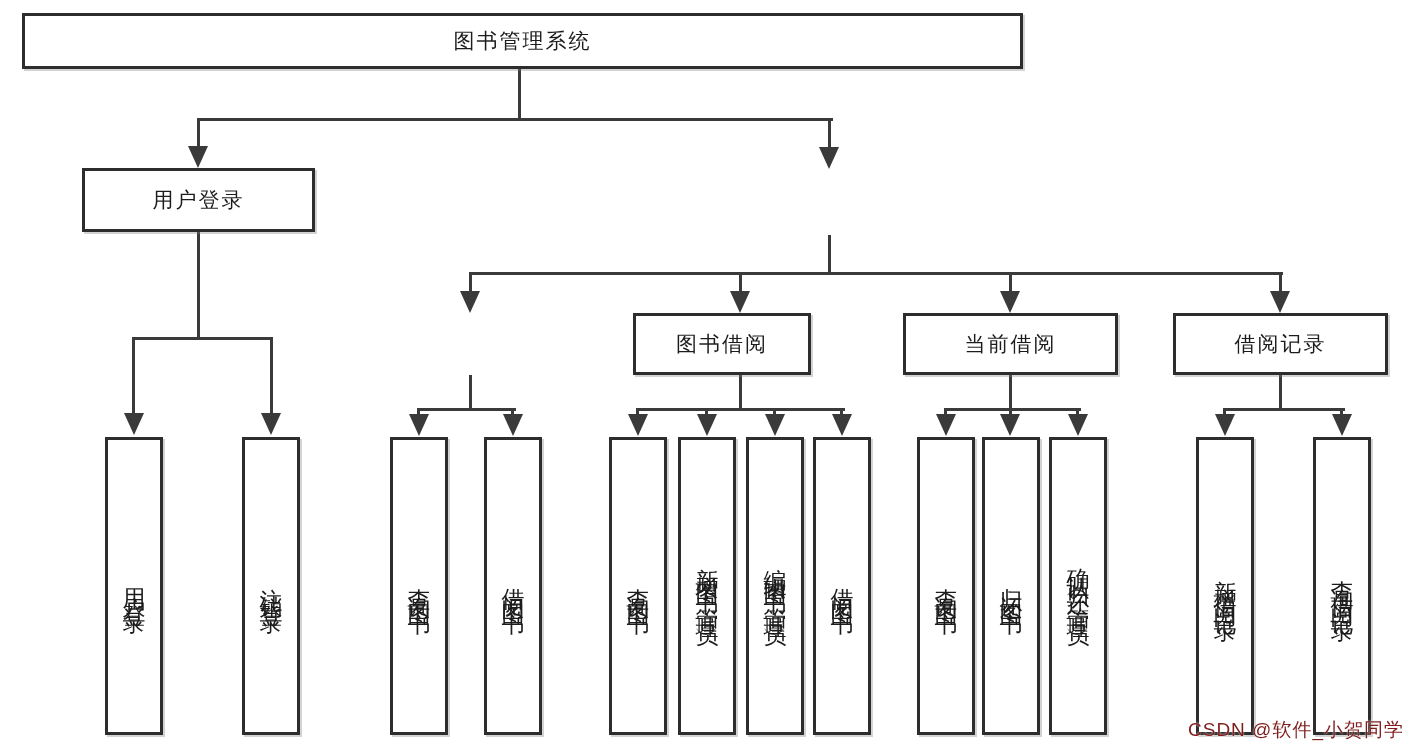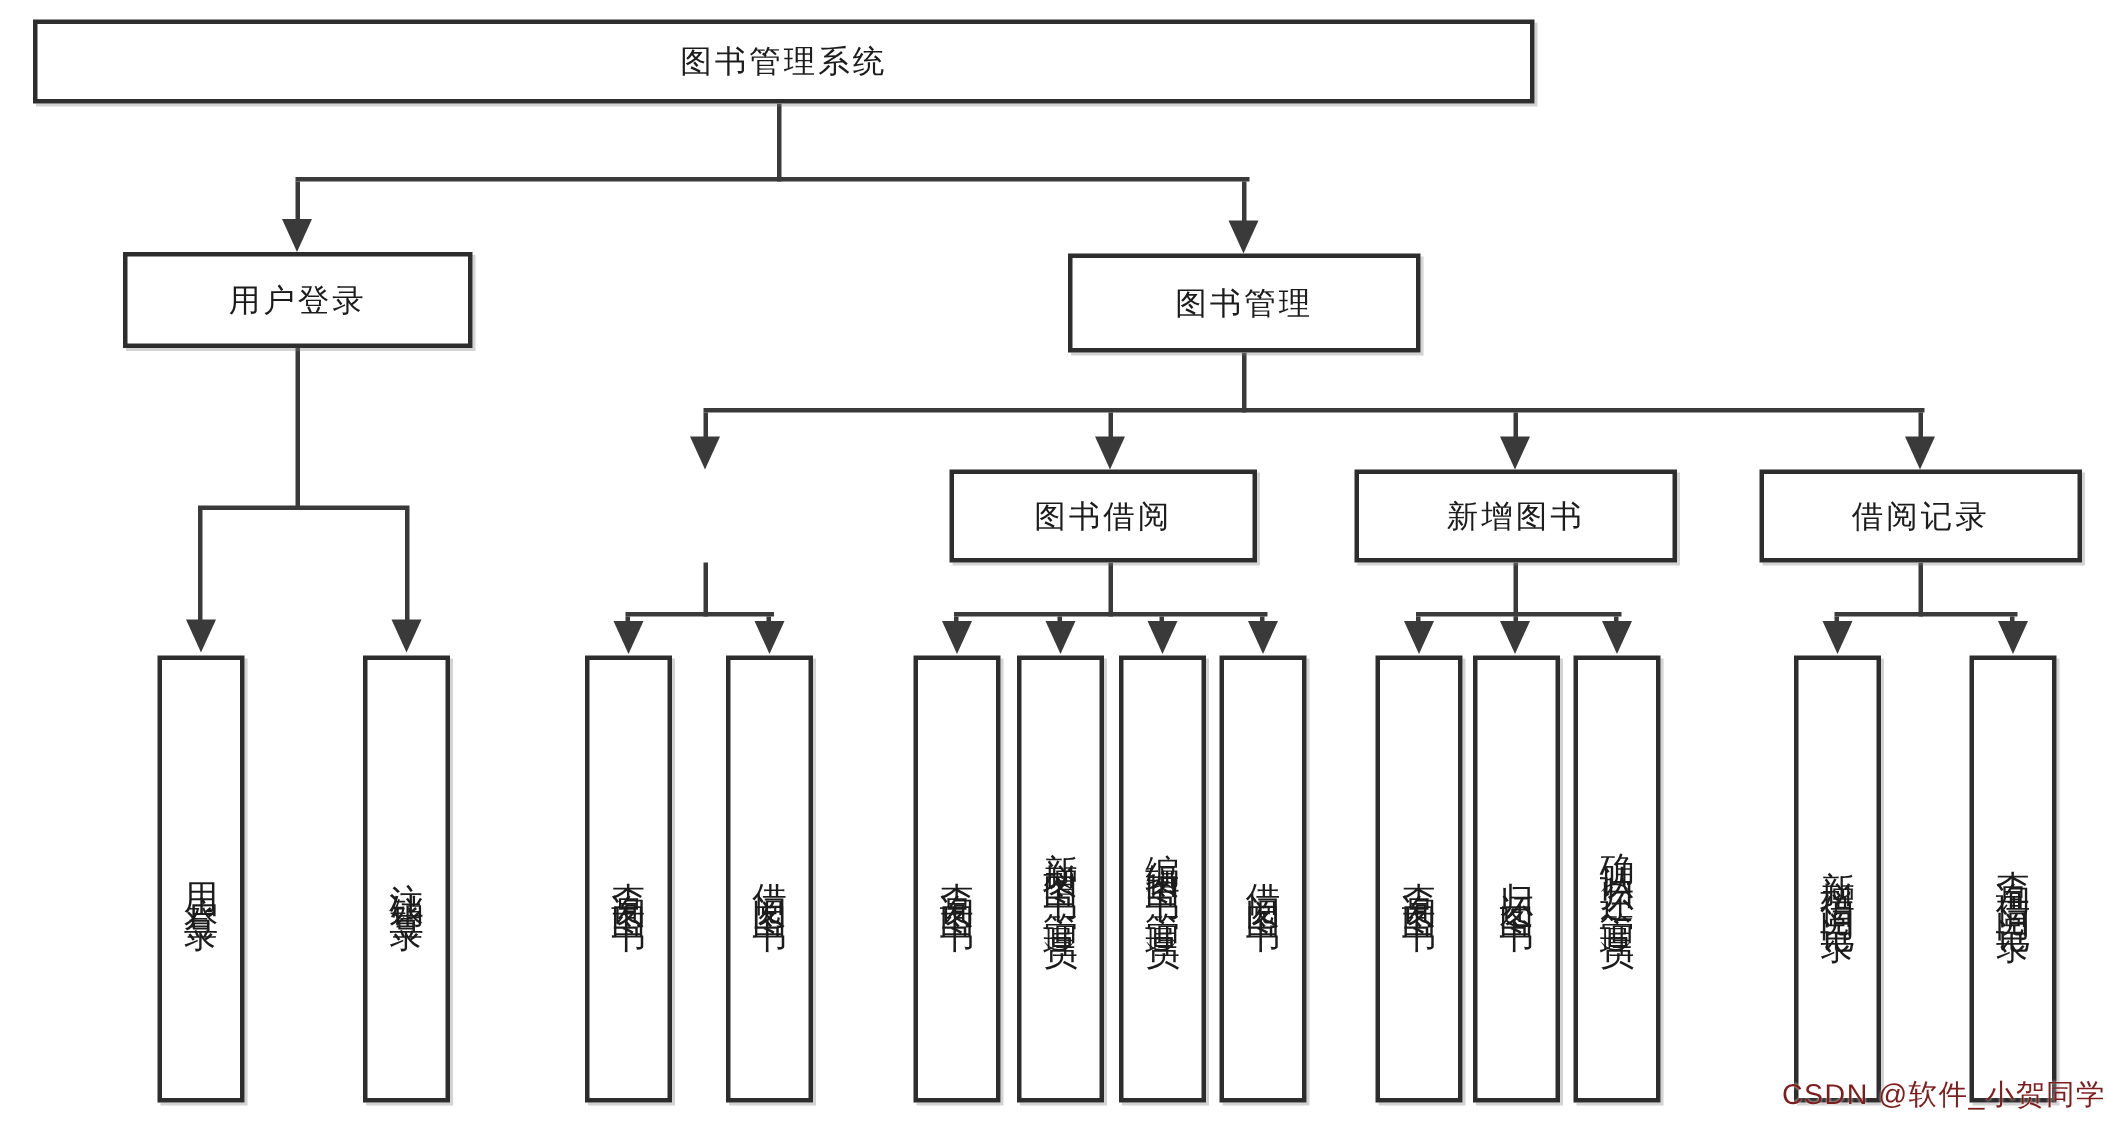--- a/index.html
+++ b/index.html
@@ -86,24 +86,23 @@
       <div class="arrow" style="left: 936px; top: 414px; border-top-color: rgb(58, 58, 58);"></div>
       <div class="arrow" style="left: 1000px; top: 414px; border-top-color: rgb(58, 58, 58);"></div>
       <div class="arrow" style="left: 1068px; top: 414px; border-top-color: rgb(58, 58, 58);"></div>
       <div class="arrow" style="left: 1215px; top: 414px; border-top-color: rgb(58, 58, 58);"></div>
       <div class="arrow" style="left: 1332px; top: 414px; border-top-color: rgb(58, 58, 58);"></div>
     </div>
 
   <div class="box hbox" style="left:22px;top:13px;width:1001px;height:56px;">图书管理系统</div>
 
   <div class="box hbox" style="left:82px;top:168px;width:233px;height:64px;">用户登录</div>
-  <div class="box hbox" style="left:712px;top:169px;width:235px;height:66px;">图书管理</div>
 
-  <div class="box hbox" style="left:633px;top:313px;width:205px;height:62px;">图书借阅</div>
-  <div class="box hbox" style="left:903px;top:313px;width:215px;height:62px;">新增图书</div>
+  <div class="box hbox" style="left:633px;top:313px;width:178px;height:62px;">图书借阅</div>
+  <div class="box hbox" style="left:903px;top:313px;width:215px;height:62px;">当前借阅</div>
   <div class="box hbox" style="left:1173px;top:313px;width:215px;height:62px;">借阅记录</div>
 
   <div class="box vbox" style="left:105px;top:437px;width:58px;height:298px;">
     <span>用户登录</span>
     </div>
   <div class="box vbox" style="left:242px;top:437px;width:58px;height:298px;">
     <span>注销登录</span>
     </div>
 
   <div class="box vbox" style="left:390px;top:437px;width:58px;height:298px;">

